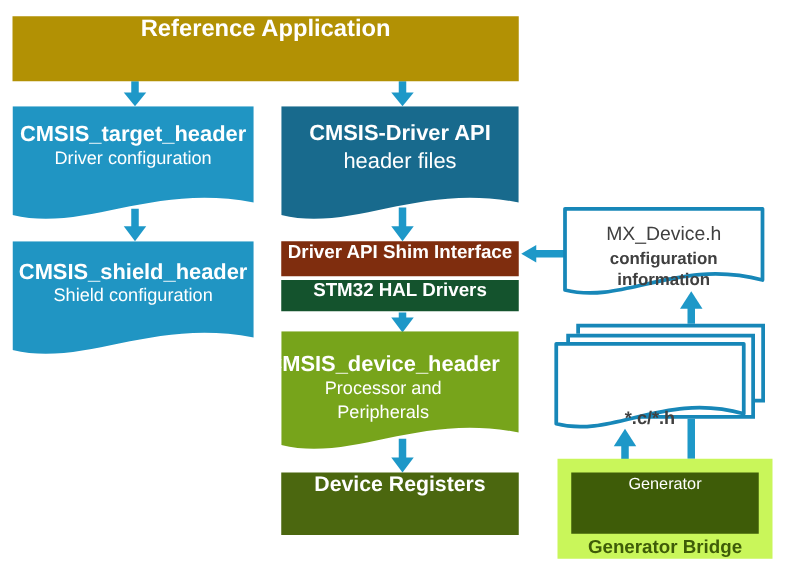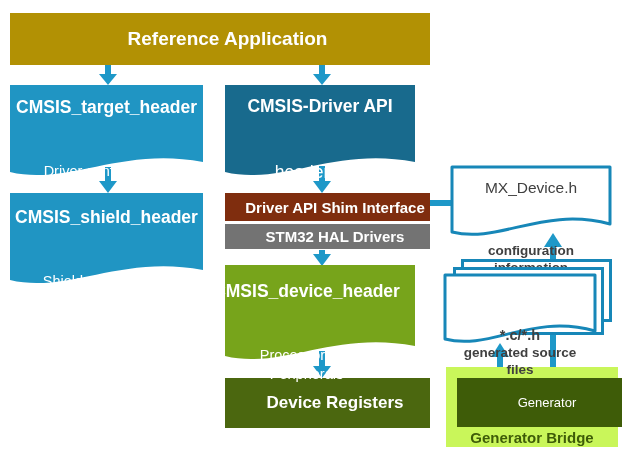--- a/index.html
+++ b/index.html
@@ -3,45 +3,45 @@
 <meta charset="utf-8">
 <style>
   html,body{margin:0;padding:0;background:#fff;}
   .canvas{
     position:relative;width:630px;height:461px;background:#ffffff;
     font-family:"Liberation Sans",sans-serif;overflow:hidden;
   }
   .abs{position:absolute;}
   .box{
     position:absolute;display:flex;flex-direction:column;
-    align-items:center;justify-content:center;color:#ffffff;text-align:center;padding-left:15px;
+    align-items:center;color:#ffffff;text-align:center;
   }
   .gold{background:#B29104;}
   .brown{background:#7F2D0E;}
-  .orange{background:#737373;}
+  .orange{background:#14532d;}
   .dkgreen{background:#4B670F;}
   .cubemx{background:#3E5C08;}
   .ltgreen{background:#C9F65A;}
   .doc-text{
     position:absolute;display:flex;flex-direction:column;align-items:center;
     color:#fff;text-align:center;pointer-events:none;
   }
   .t-lg{font-size:19px;font-weight:600;}
   .t-title{font-size:17.5px;font-weight:600;line-height:22px;}
   .t-sub{font-size:14.5px;font-weight:500;line-height:19px;}
   .t-band{font-size:15px;font-weight:600;}
   .t-reg{font-size:17px;font-weight:600;}
   .t-doc1{font-size:15.5px;font-weight:500;color:#404040;line-height:20px;}
   .t-doc2{font-size:13.5px;font-weight:700;color:#404040;line-height:17px;}
   .t-cubemx{font-size:20px;font-weight:700;line-height:24px;}
   .t-gen{font-size:13px;font-weight:500;line-height:17px;}
   .t-bridge{font-size:15px;font-weight:600;color:#3E5C08;text-align:center;}
   svg{display:block;}
   .arrow-layer{position:absolute;left:0;top:0;z-index:1;}
-  .z2{z-index:2;} .z3{z-index:3;gap:44px;} .z4{z-index:4;} .z5{z-index:5;}
+  .z2{z-index:2;} .z3{z-index:3;} .z4{z-index:4;} .z5{z-index:5;}
   .page{position:absolute;background:#ffffff;border:3px solid #1787B8;box-sizing:border-box;}
 </style>
 </head>
 <body>
 
 <div class="canvas">
 
   <svg class="arrow-layer" width="630" height="461" viewBox="0 0 630 461">
     <g fill="#1E98C8">
 
@@ -148,21 +148,20 @@
     <div class="t-doc2">configuration information</div>
   </div>
 
   <div class="page z2" style="left:461px;top:259px;width:151px;height:63px;"></div>
   <div class="page z3" style="left:453px;top:267px;width:151px;height:68px;"></div>
   <svg class="abs z4" style="left:442px;top:272px;" width="156" height="82" viewBox="0 0 156 82">
     <path d="M3,3 H153 V59 C90,41 48,79 3,67 Z" fill="#ffffff" stroke="#1787B8" stroke-width="3" stroke-linejoin="round"></path>
   </svg>
   <div class="doc-text z5" style="left:442px;top:281px;width:156px;">
     <div class="t-doc2" style="font-size:14.5px;line-height:18px;margin-top:45px;">*.c/*.h</div>
-    <div class="t-doc2" style="width:120px;">generated source files</div>
   </div>
 
   <div class="abs ltgreen z2" style="left:446px;top:367px;width:172px;height:80px;">
     <div class="box cubemx" style="left:11px;top:11px;width:150px;height:49px;">
       <div class="t-gen">Generator</div>
     </div>
     <div class="t-bridge" style="position:absolute;left:0;top:62px;width:172px;">Generator Bridge</div>
   </div>
 
 </div>

